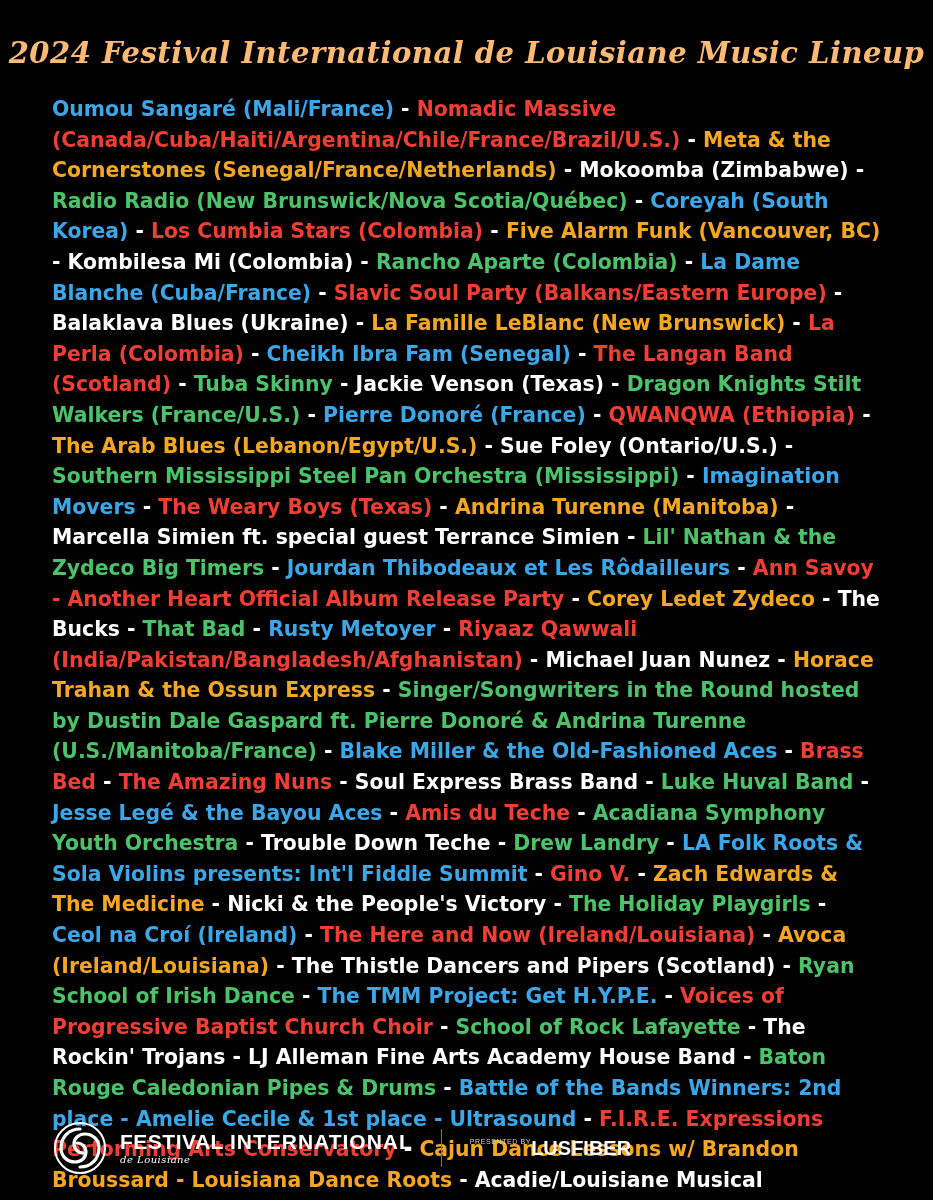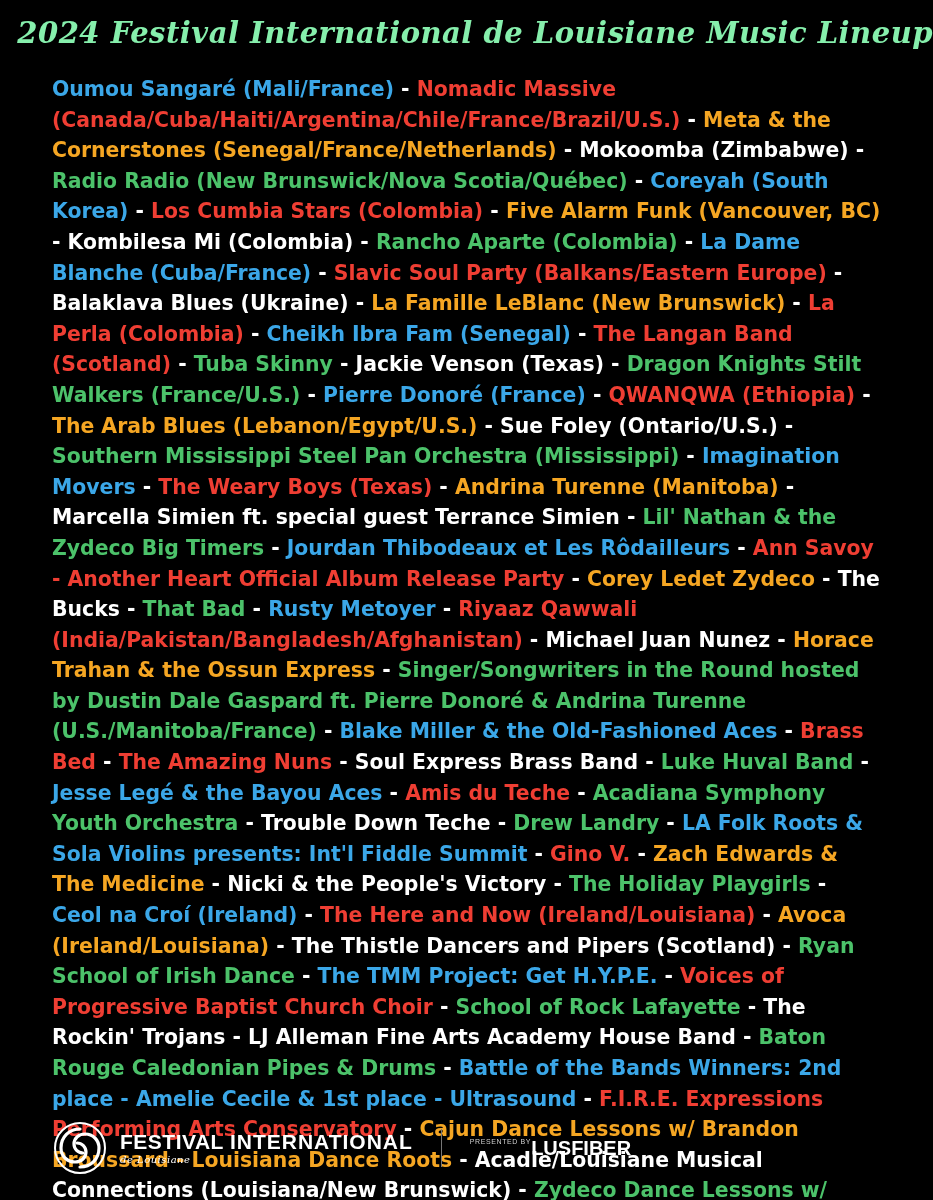--- a/index.html
+++ b/index.html
@@ -15,28 +15,28 @@
     color: #ffffff;
   }
   .poster {
     position: relative;
     width: 933px;
     height: 1200px;
     background: #000000;
     box-sizing: border-box;
   }
   .title {
-    text-align: right;
+    text-align: center;
     font-family: "DejaVu Serif", serif;
     font-style: italic;
     font-weight: bold;
     font-size: 29px;
     letter-spacing: 0.5px;
-    color: #86efac;
-    padding-top: 16px;
+    color: #fdba74;
+    padding-top: 36px;
     padding-bottom: 6px;
   }
   .lineup {
     margin: 0 auto;
     padding: 18px 52px 0 52px;
     width: 933px;
     box-sizing: border-box;
     font-family: "DejaVu Sans", sans-serif;
     font-weight: bold;
     font-size: 20.4px;

